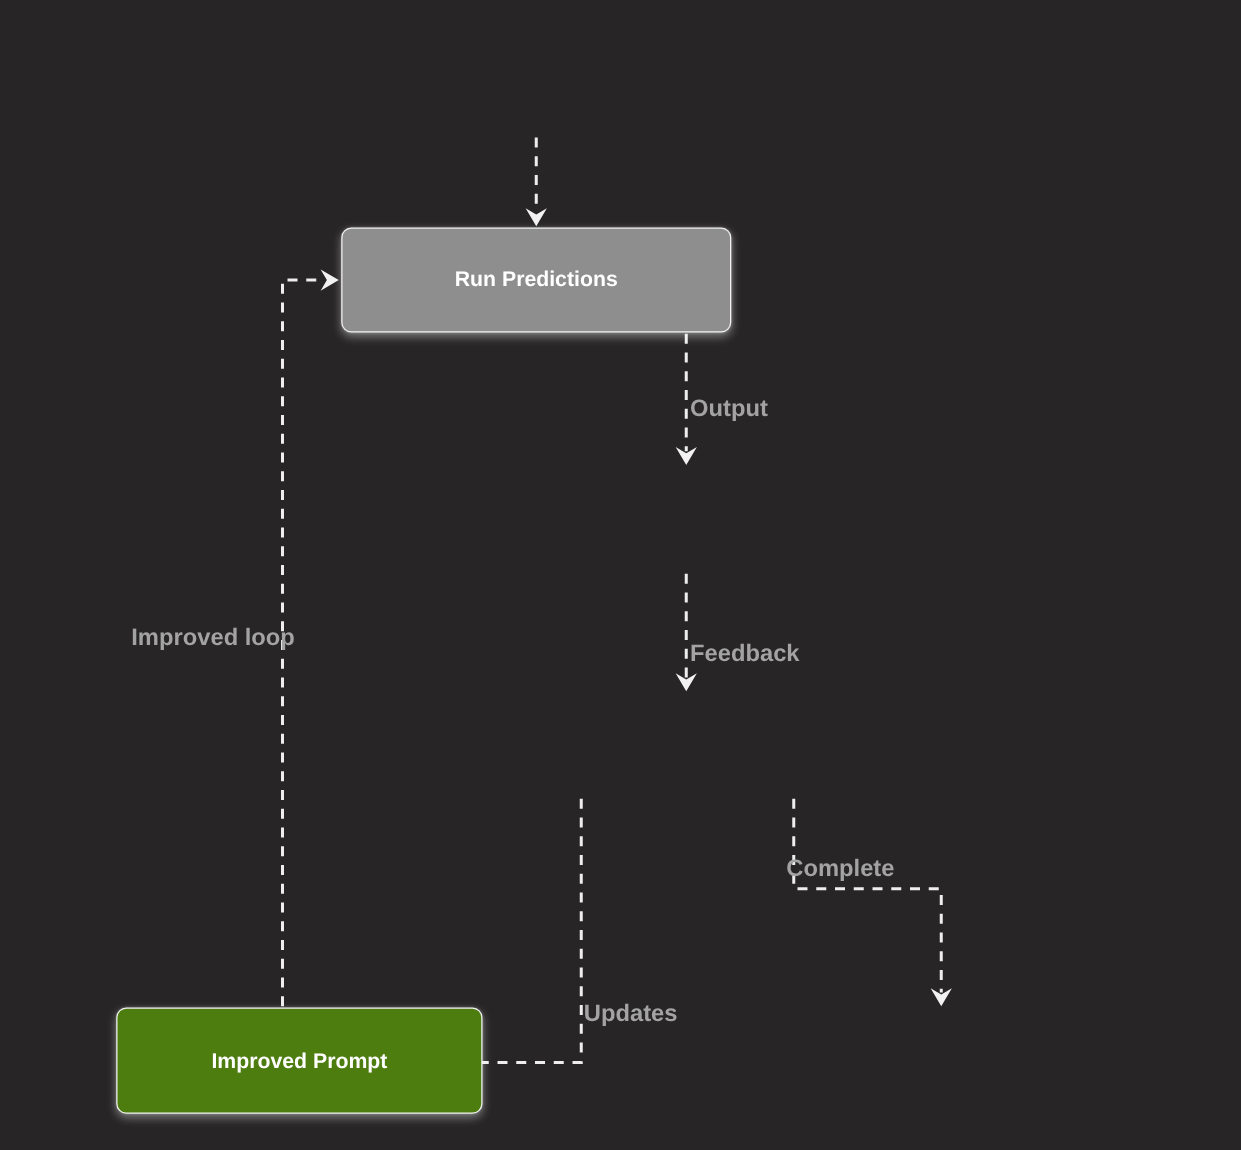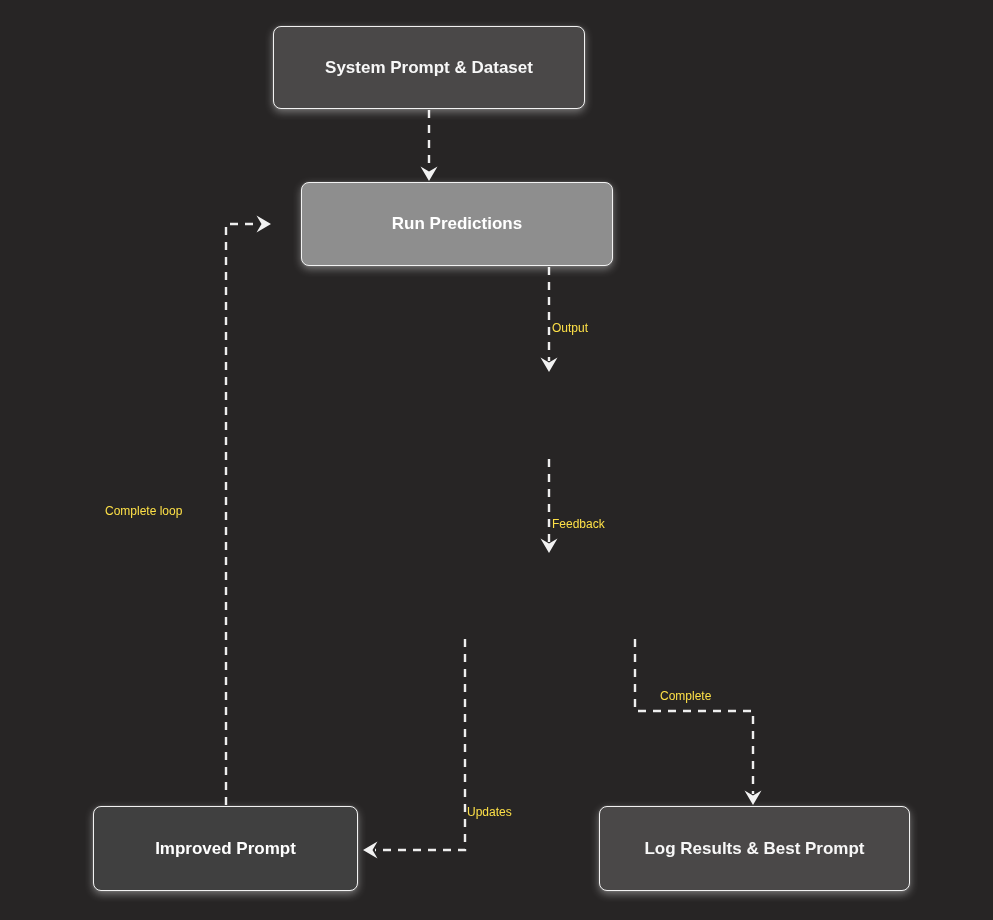--- a/index.html
+++ b/index.html
@@ -38,36 +38,37 @@
     display: flex;
     align-items: center;
     justify-content: center;
     text-align: center;
     font-weight: bold;
     font-size: 17px;
     box-shadow: 0 3px 8px rgba(255,255,255,0.38), 0 0 2px rgba(255,255,255,0.2);
     box-sizing: border-box;
   }
   .node-a { left: 273px; top: 26px;  width: 312px; height: 83px; background: #4a4848; color: #f7f7f7; }
-  .node-b { left: 273px; top: 182px; width: 312px; height: 84px; background: #8e8e8e; color: #ffffff; margin-left: 28px; }
+  .node-b { left: 273px; top: 182px; width: 312px; height: 84px; background: #8e8e8e; color: #ffffff; }
   .node-c { left: 417px; top: 373px; width: 264px; height: 85px; background: #dfdfdf; color: #1a1a1a; }
   .node-d { left: 418px; top: 554px; width: 264px; height: 84px; background: #8e8e8e; color: #f5f5f5; }
-  .node-e { left: 93px;  top: 806px; width: 265px; height: 85px; background: #404040; color: #ffffff; }
+  .node-e { left: 93px;  top: 806px; width: 293px; height: 85px; background: #4d7c0f; color: #ffffff; }
   .node-f { left: 599px; top: 806px; width: 311px; height: 85px; background: #4a4848; color: #f7f7f7; }
   .edge-label {
     position: absolute;
-    color: #fde047;
-    font-size: 12px;
+    color: #a3a3a3;
+    font-size: 19px;
     line-height: 20px;
     white-space: nowrap;
+    font-weight: bold;
   }
   .label-output        { left: 552px; top: 318px; }
   .label-feedback      { left: 552px; top: 498px; margin-top: 16px; }
   .label-updates       { left: 467px; top: 802px; }
-  .label-complete      { left: 660px; top: 686px; text-align: center; }
+  .label-complete      { left: 629px; top: 686px; text-align: center; }
   .label-feedback-loop { left: 105px; top: 501px; }
 </style>
 </head>
 <body>
 
 <div class="canvas">
 
   <svg class="edges" width="993" height="920" viewBox="0 0 993 920" aria-hidden="true">
 
     <path class="edge" d="M429 110 L429 170"></path>
@@ -82,32 +83,26 @@
     <path class="edge" d="M465 639 L465 850 L375 850"></path>
     <path class="arrow" d="M363 850 L377.5 841.5 L372.5 850 L377.5 858.5 Z"></path>
 
     <path class="edge" d="M635 639 L635 711 L753 711 L753 794"></path>
     <path class="arrow" d="M753 805 L744.5 790.5 L753 795.5 L761.5 790.5 Z"></path>
 
     <path class="edge" d="M226 805 L226 224 L260 224"></path>
     <path class="arrow" d="M271 224 L256.5 215.5 L261.5 224 L256.5 232.5 Z"></path>
   </svg>
 
-  <div class="node node-a">
-    <span>System Prompt &amp; Dataset</span>
-  </div>
   <div class="node node-b">
     <span>Run Predictions</span>
   </div>
   <div class="node node-e">
     <span>Improved Prompt</span>
   </div>
-  <div class="node node-f">
-    <span>Log Results &amp; Best Prompt</span>
-  </div>
 
   <div class="edge-label label-output">Output</div>
   <div class="edge-label label-feedback">Feedback</div>
   <div class="edge-label label-updates">Updates</div>
   <div class="edge-label label-complete">Complete</div>
-  <div class="edge-label label-feedback-loop">Complete loop</div>
+  <div class="edge-label label-feedback-loop">Improved loop</div>
 
 </div>
 
 </body></html>

